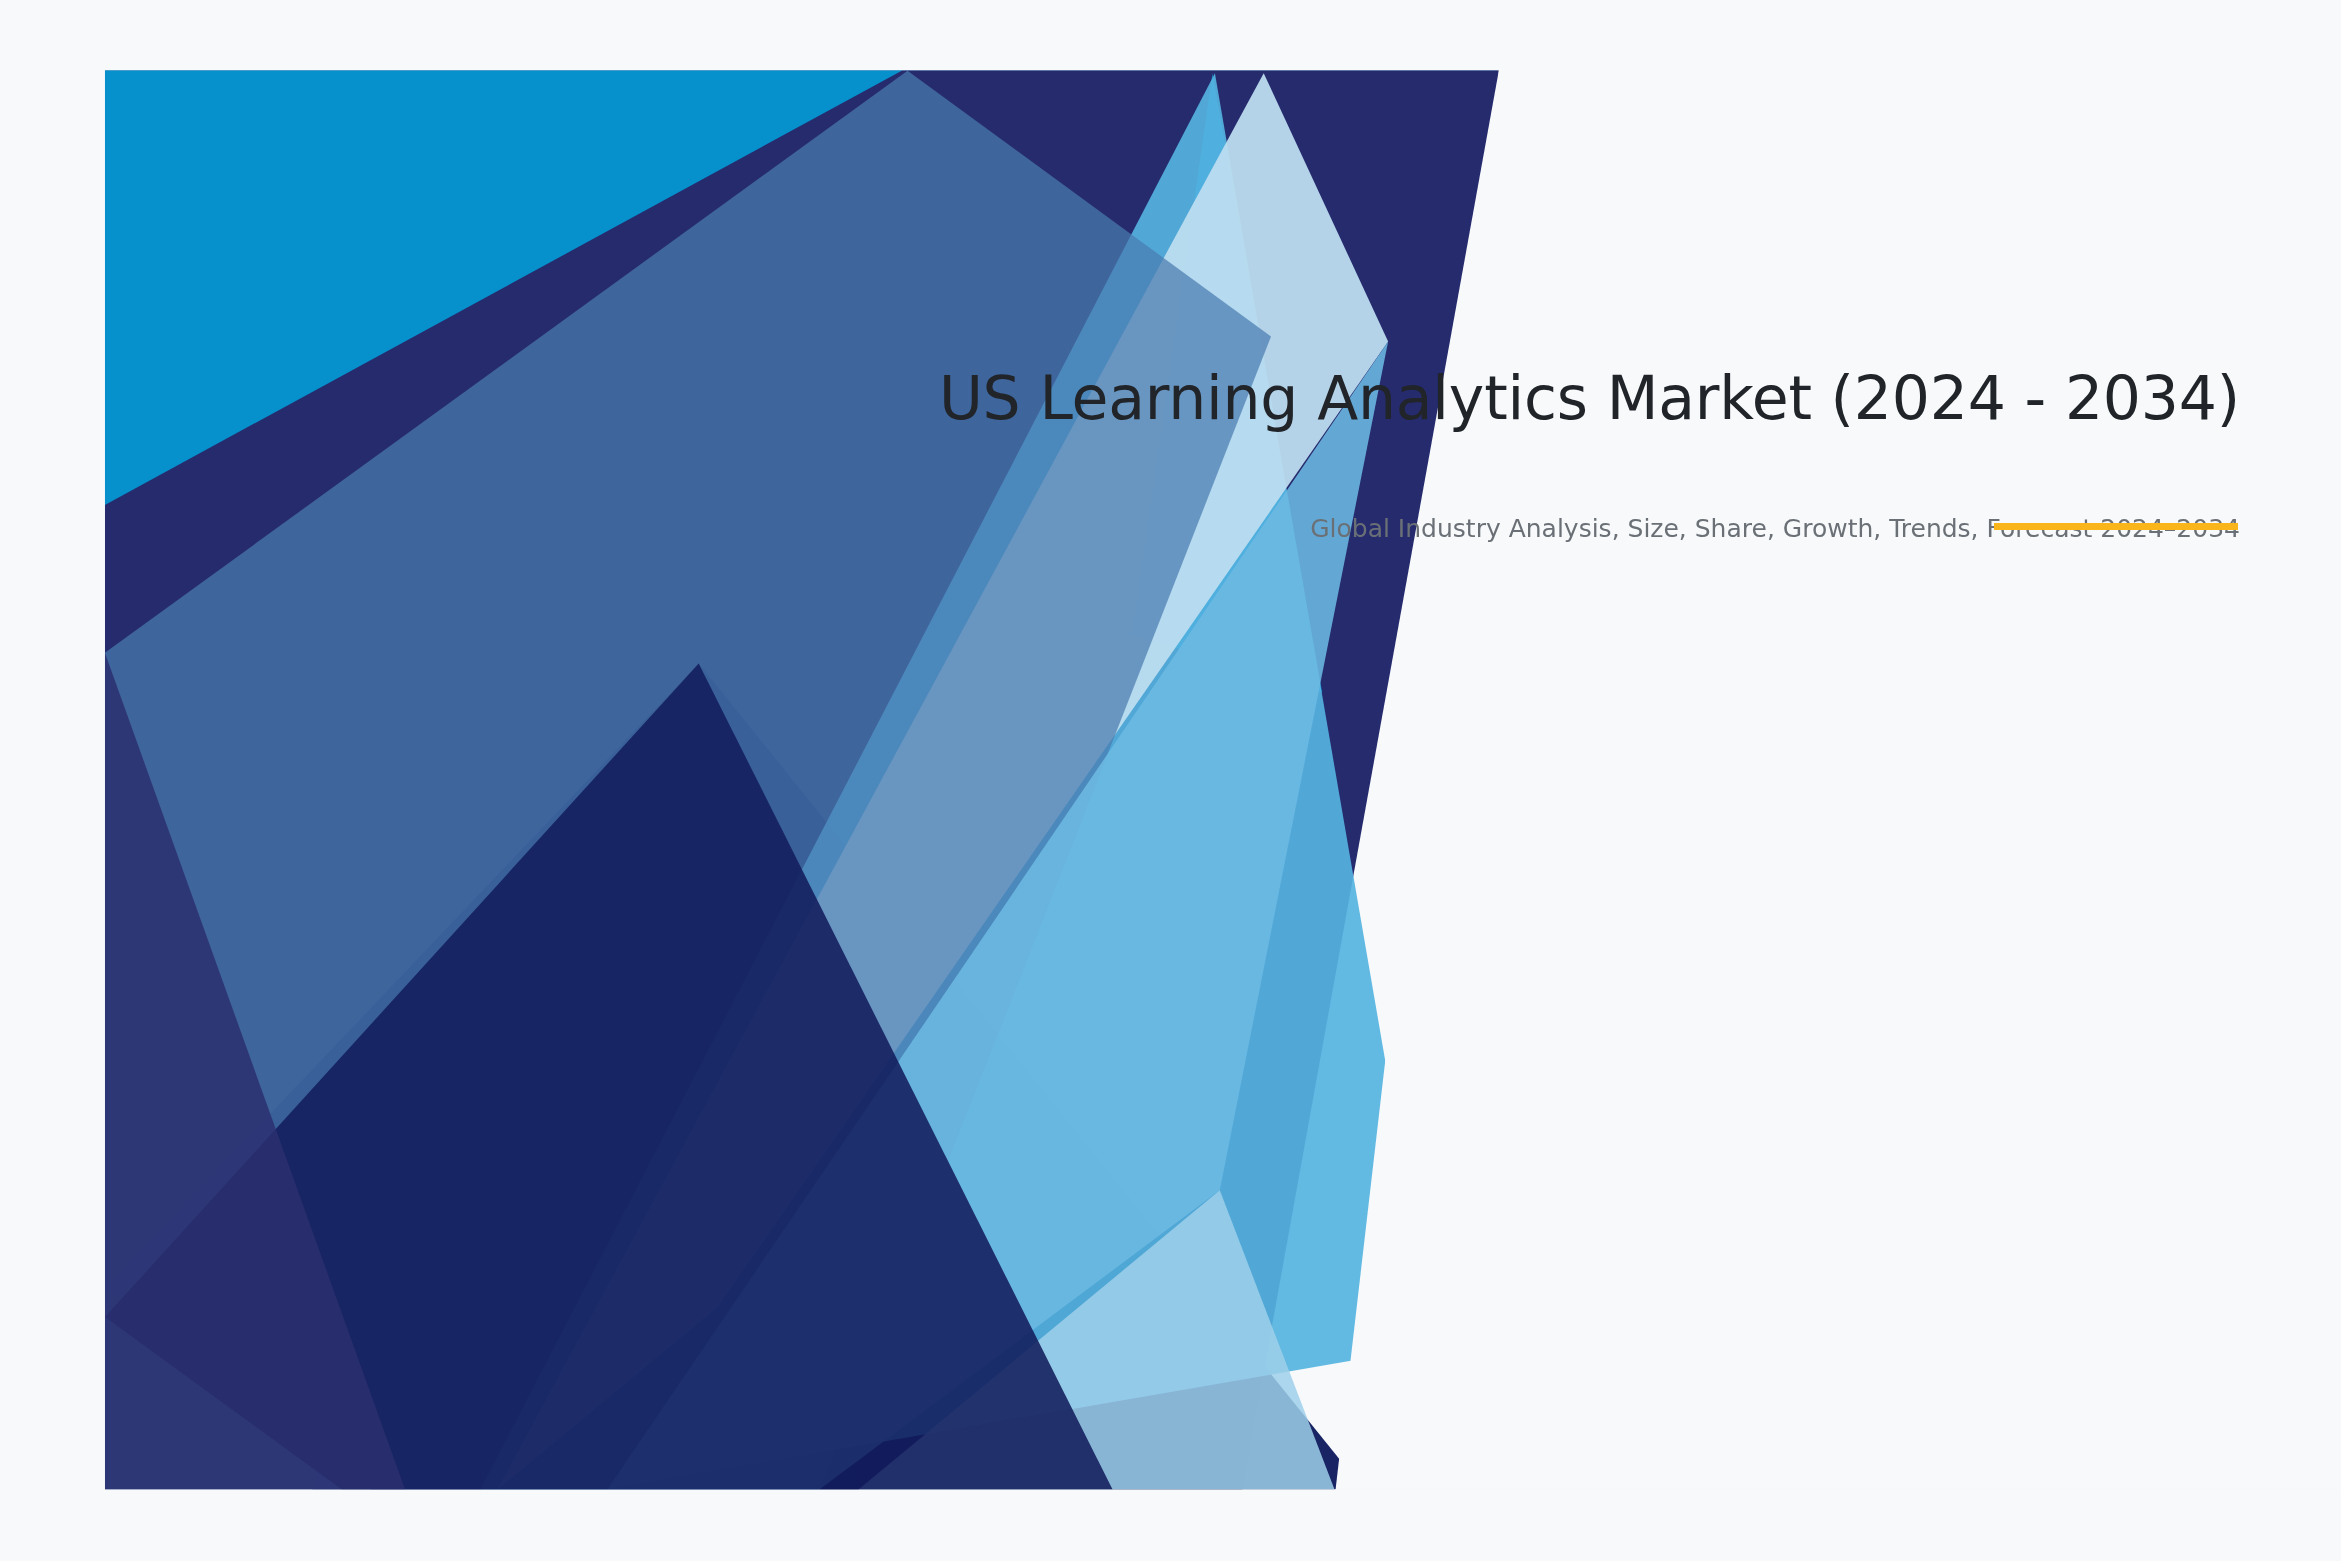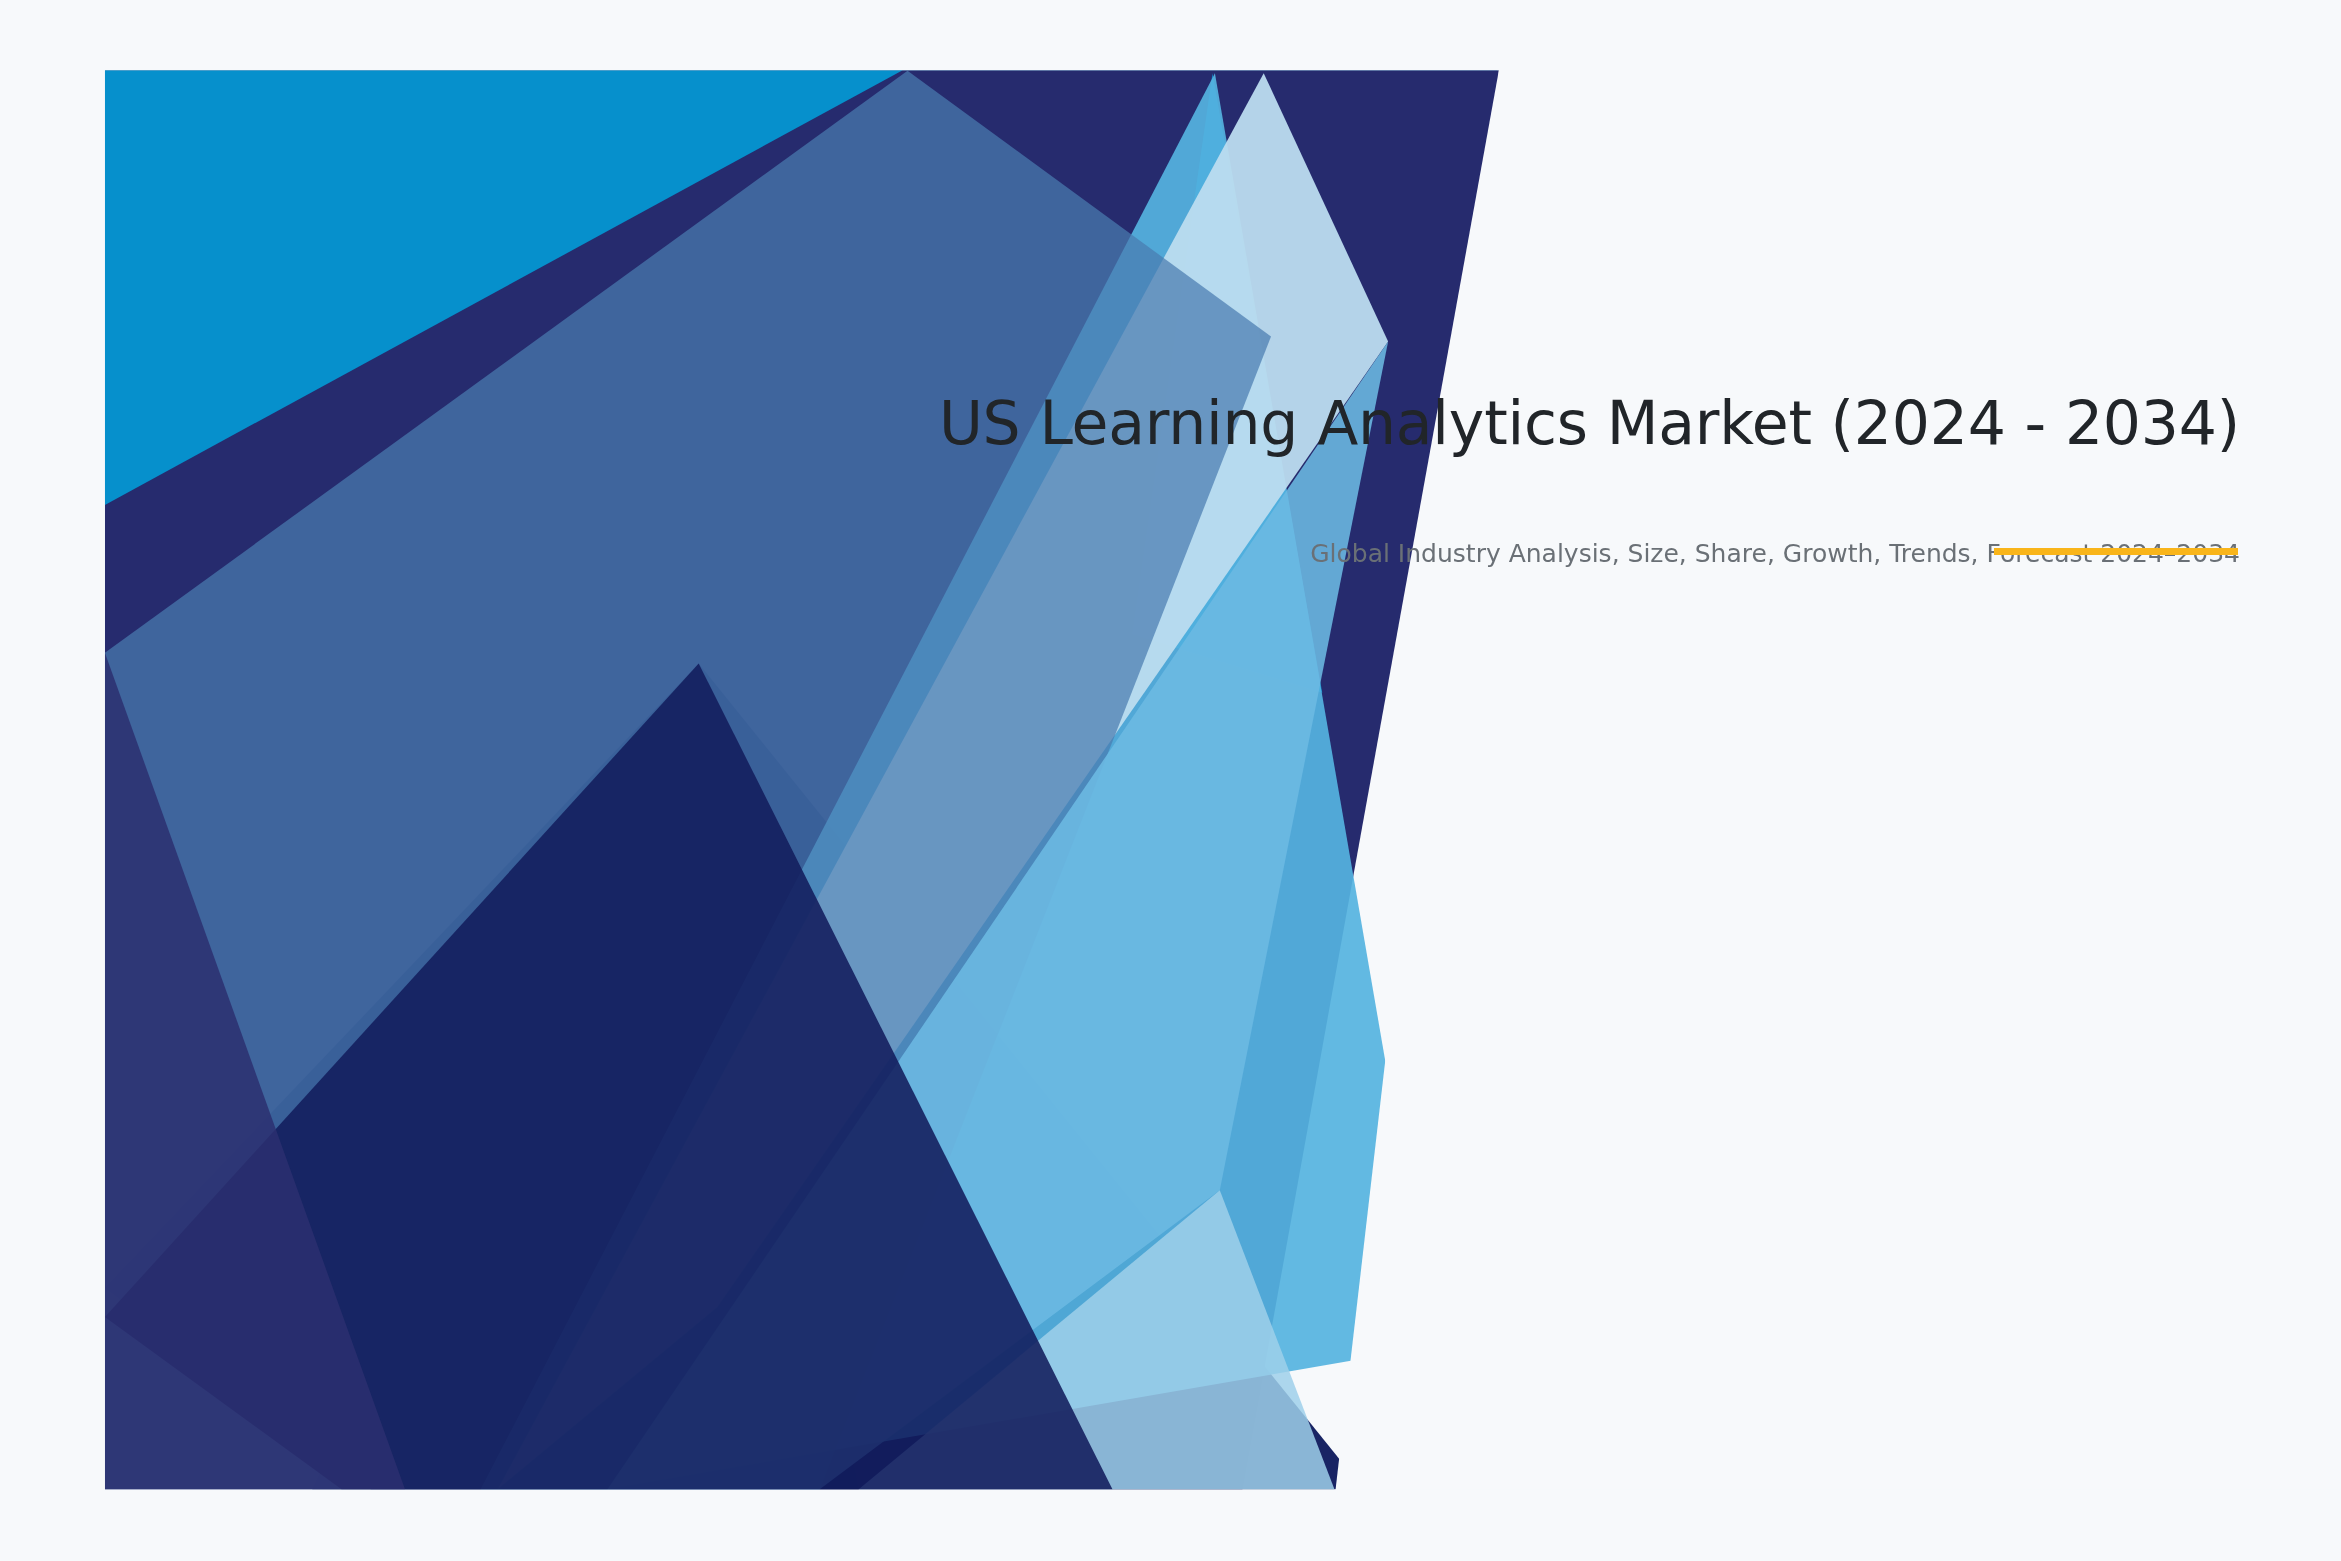--- a/index.html
+++ b/index.html
@@ -26,21 +26,21 @@
     left: 0;
     top: 0;
     width: 2342px;
     height: 1561px;
     pointer-events: none;
   }
   
   #text-block {
     position: absolute;
     left: 732px;
-    top: 388px;
+    top: 363px;
     width: 1508px;
     text-align: right;
   }
   #title-wrap {
     position: relative;
     display: block;
   }
   #page-title {
     position: relative;
     margin: 0;

